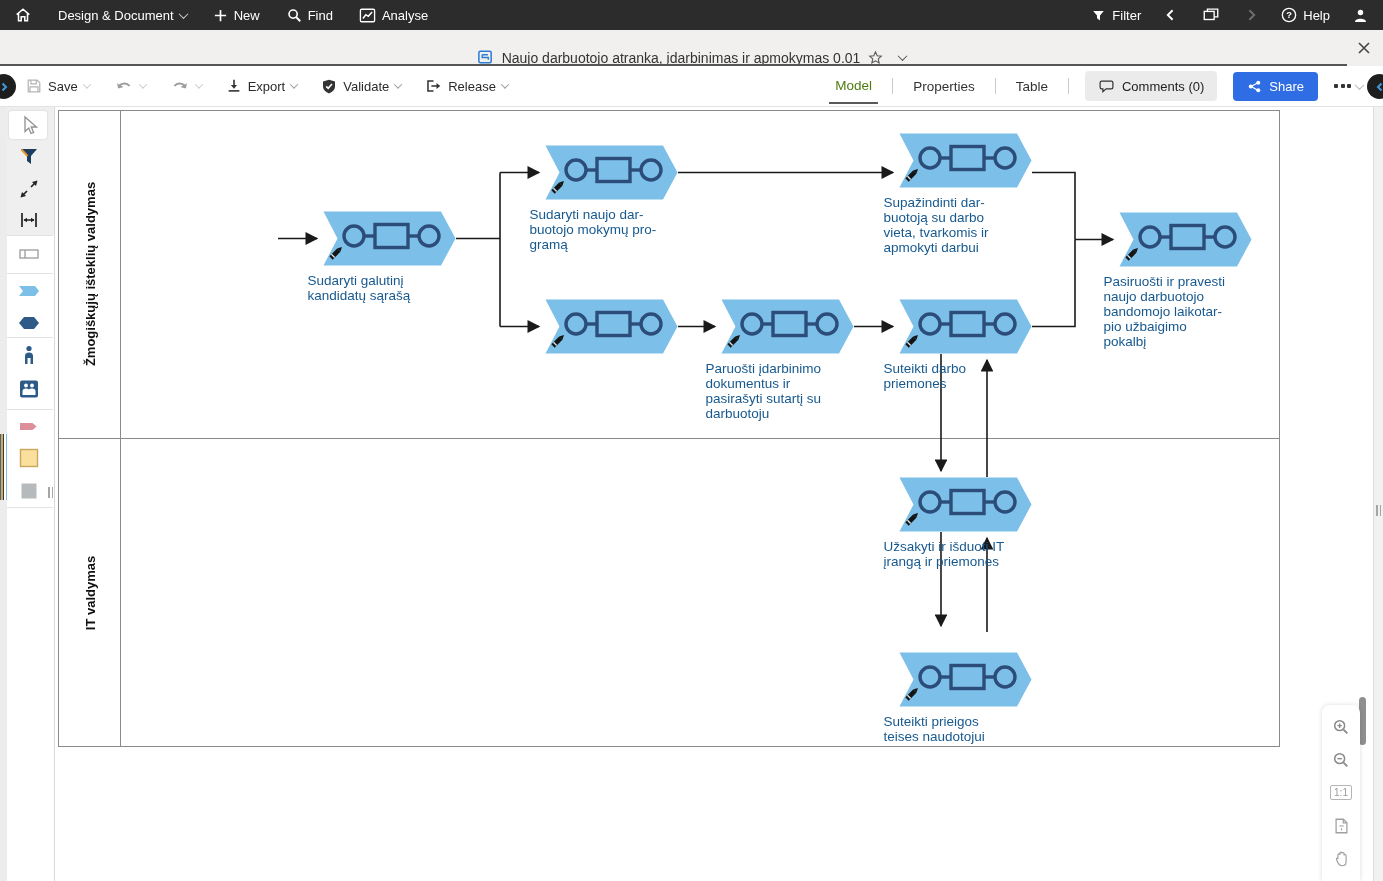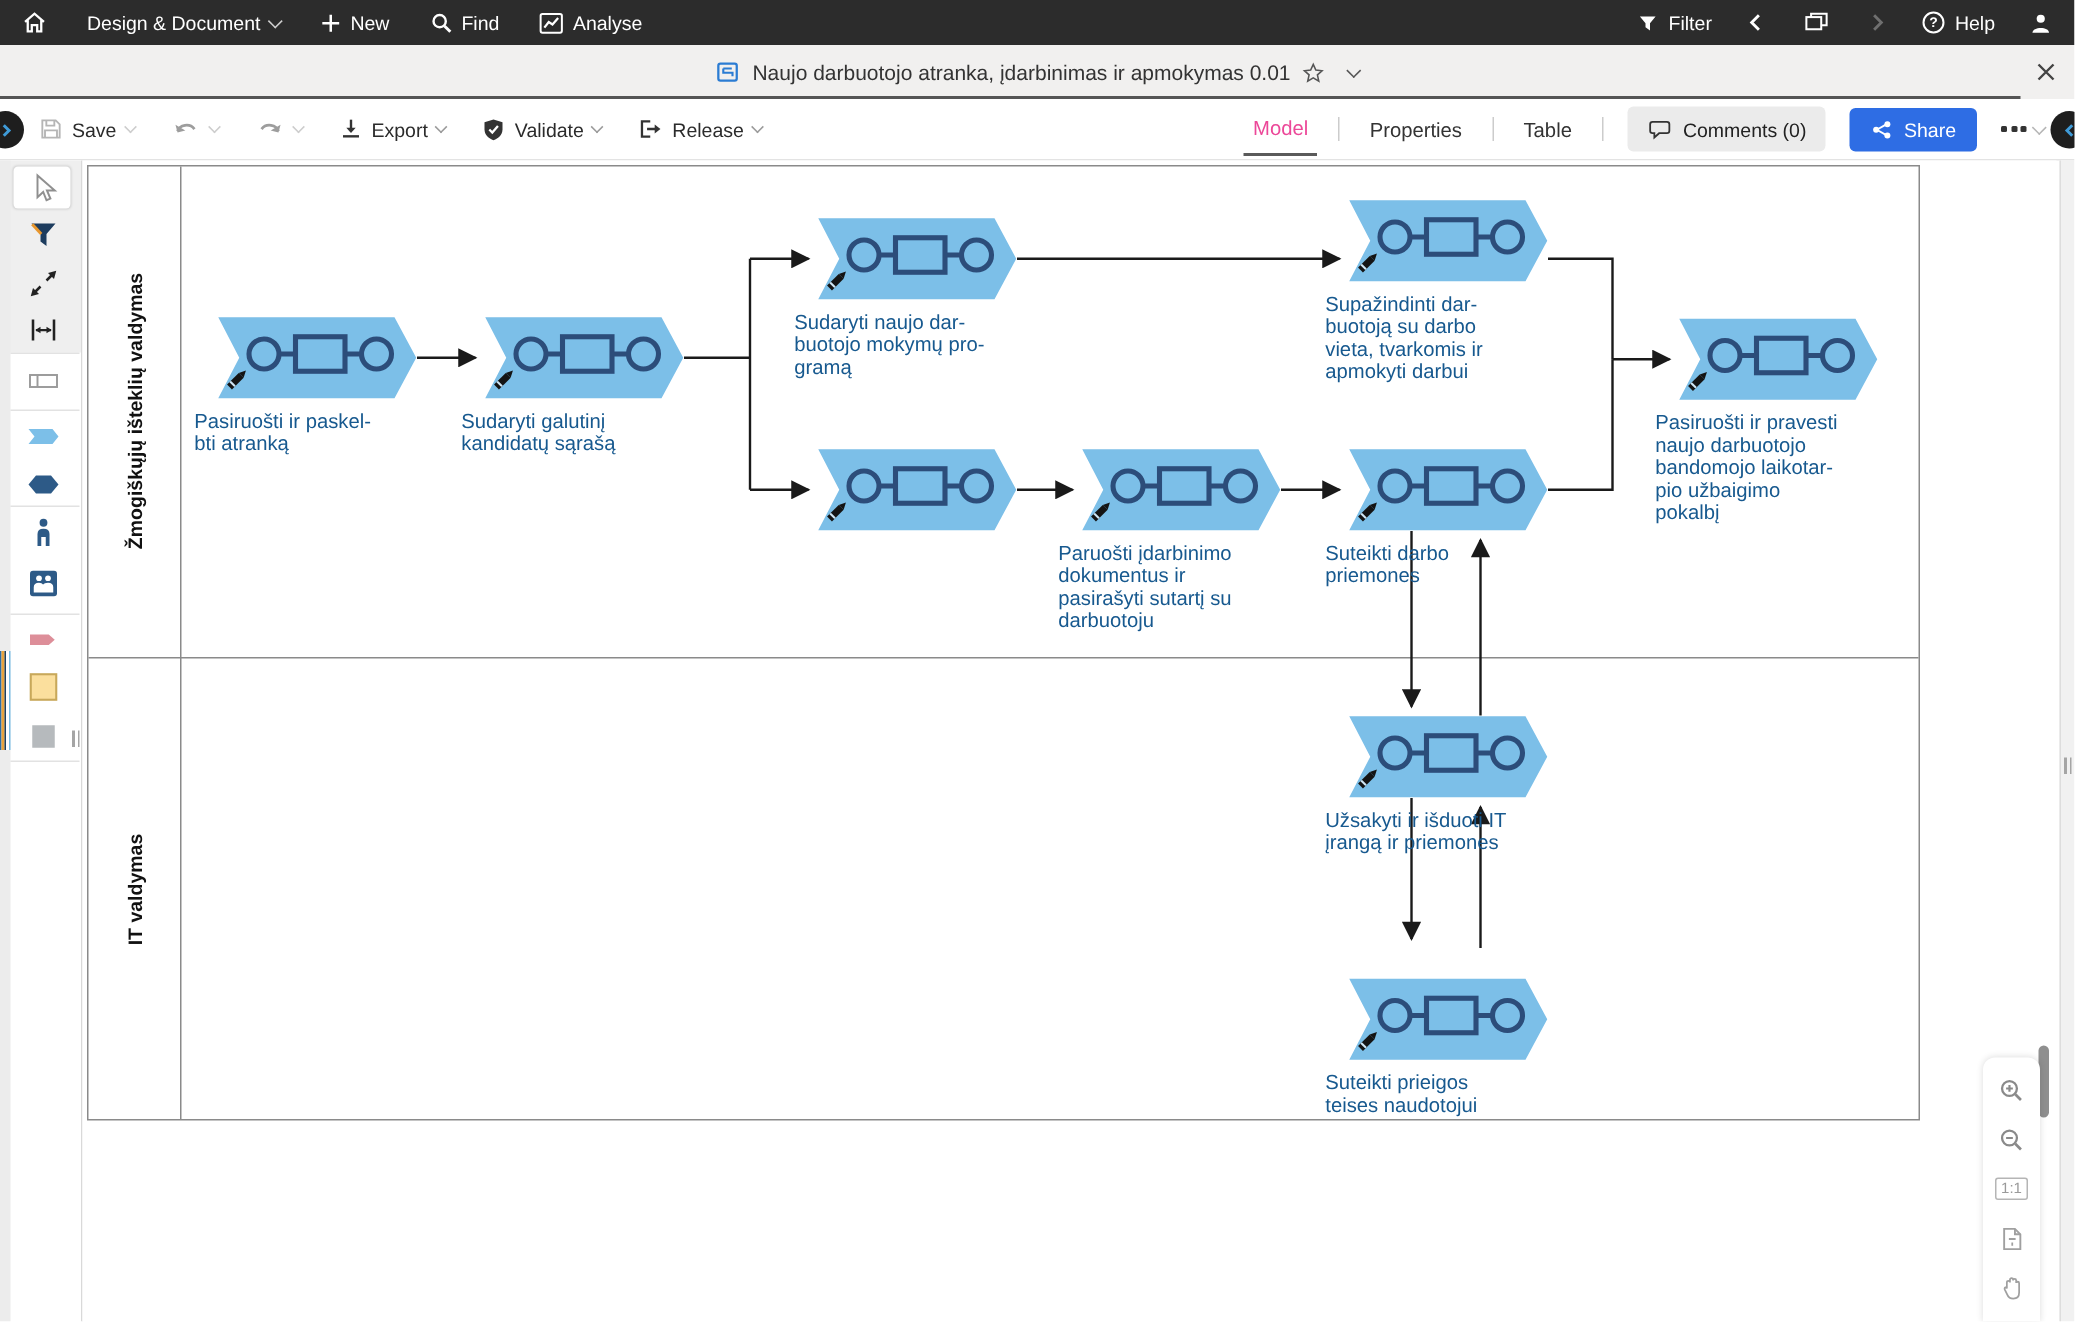--- a/index.html
+++ b/index.html
@@ -11,37 +11,37 @@
             color:#fff; font-size:13px; padding:0 14px; }
   .topbar .item { display:flex; align-items:center; gap:6px; cursor:pointer; }
   .topbar .left  { display:flex; align-items:center; gap:26px; }
   .topbar .right { display:flex; align-items:center; gap:22px; margin-left:auto; }
   .chev-dn { width:7px; height:7px; border-right:1.6px solid #cfcfcf; border-bottom:1.6px solid #cfcfcf;
              transform:rotate(45deg) translate(-1px,-1px); display:inline-block; }
   .icon { display:inline-flex; align-items:center; justify-content:center; }
 
   
   .tabbar { position:relative; height:36px; background:#f1f0ef; display:flex;
-            align-items:center; justify-content:center; }
+            align-items:flex-end; justify-content:center; }
   .tabbar .doc-tab { display:flex; align-items:center; gap:8px; font-size:14px; color:#333; }
   .tabbar .underline { position:absolute; left:0; bottom:0; width:1347px; height:2px; background:#555; }
   .tabbar .close { position:absolute; right:10px; top:9px; width:18px; height:18px; cursor:pointer; }
 
   
   .toolbar { position:relative; height:41px; background:#fff; display:flex; align-items:center;
              padding:0 20px 0 26px; font-size:13px; color:#2b2b2b; border-bottom:1px solid #e3e3e3; }
   .tb-left { display:flex; align-items:center; gap:24px; }
   .tb-right{ display:flex; align-items:center; gap:16px; margin-left:auto; }
   .tb-btn { display:flex; align-items:center; gap:6px; background:none; border:none;
             font:inherit; color:inherit; cursor:pointer; }
   .tb-btn .chev-dn { border-color:#9a9a9a; width:6px; height:6px; }
   .tb-btn.disabled .chev-dn { border-color:#cdcdcd; }
   .view-tabs { display:flex; align-items:center; gap:14px; font-size:13.5px; }
   .view-tab { padding:9px 6px; cursor:pointer; color:#333; }
-  .view-tab.active { border-bottom:2px solid #5a5a5a; font-weight:400; color:#ec4899; }
+  .view-tab.active { border-bottom:2px solid #5a5a5a; font-weight:400; color:#4d7c0f; }
   .vsep { width:1px; height:16px; background:#ccc; }
   .pill { display:flex; align-items:center; gap:7px; background:#ebebeb; border:none; font:inherit;
           border-radius:4px; padding:7px 13px; cursor:pointer; color:#222; }
   .share { display:flex; align-items:center; gap:7px; background:#2e6de4; color:#fff; border:none;
            font:inherit; border-radius:4px; padding:7px 14px; cursor:pointer; }
   .more { display:flex; align-items:center; gap:5px; cursor:pointer; }
   .dots { display:inline-flex; gap:2.5px; }
   .dots i { width:4px; height:4px; background:#333; border-radius:1px; }
   .edge-toggle { position:absolute; top:8px; width:25px; height:25px; border-radius:50%;
                  background:#1e1e1e; display:flex; align-items:center; justify-content:center; cursor:pointer; }
@@ -456,27 +456,20 @@
         <path d="M977,65.5 H1020 V132.5"></path>
         <path d="M977,219.5 H1020 V132.5"></path>
         <path d="M1020,132.5 H1058" marker-end="url(#arr)"></path>
         <path d="M886,247 V364" marker-end="url(#arr)"></path>
         <path d="M932,370 V253" marker-end="url(#arr)"></path>
         <path d="M886,425 V519" marker-end="url(#arr)"></path>
         <path d="M932,525 V431" marker-end="url(#arr)"></path>
       </g>
     </svg>
 
-    <div class="shape" style="left:90px; top:104px">
-      <svg width="133" height="55">
-          <use href="#proc-shape"></use>
-        </svg>
-      <div class="shape-label">Pasiruošti ir paskel-
-bti atranką</div>
-    </div>
     <div class="shape" style="left:268px; top:104px">
       <svg width="133" height="55">
           <use href="#proc-shape"></use>
         </svg>
       <div class="shape-label">Sudaryti galutinį
 kandidatų sąrašą</div>
     </div>
     <div class="shape" style="left:490px; top:38px">
       <svg width="133" height="55">
           <use href="#proc-shape"></use>

